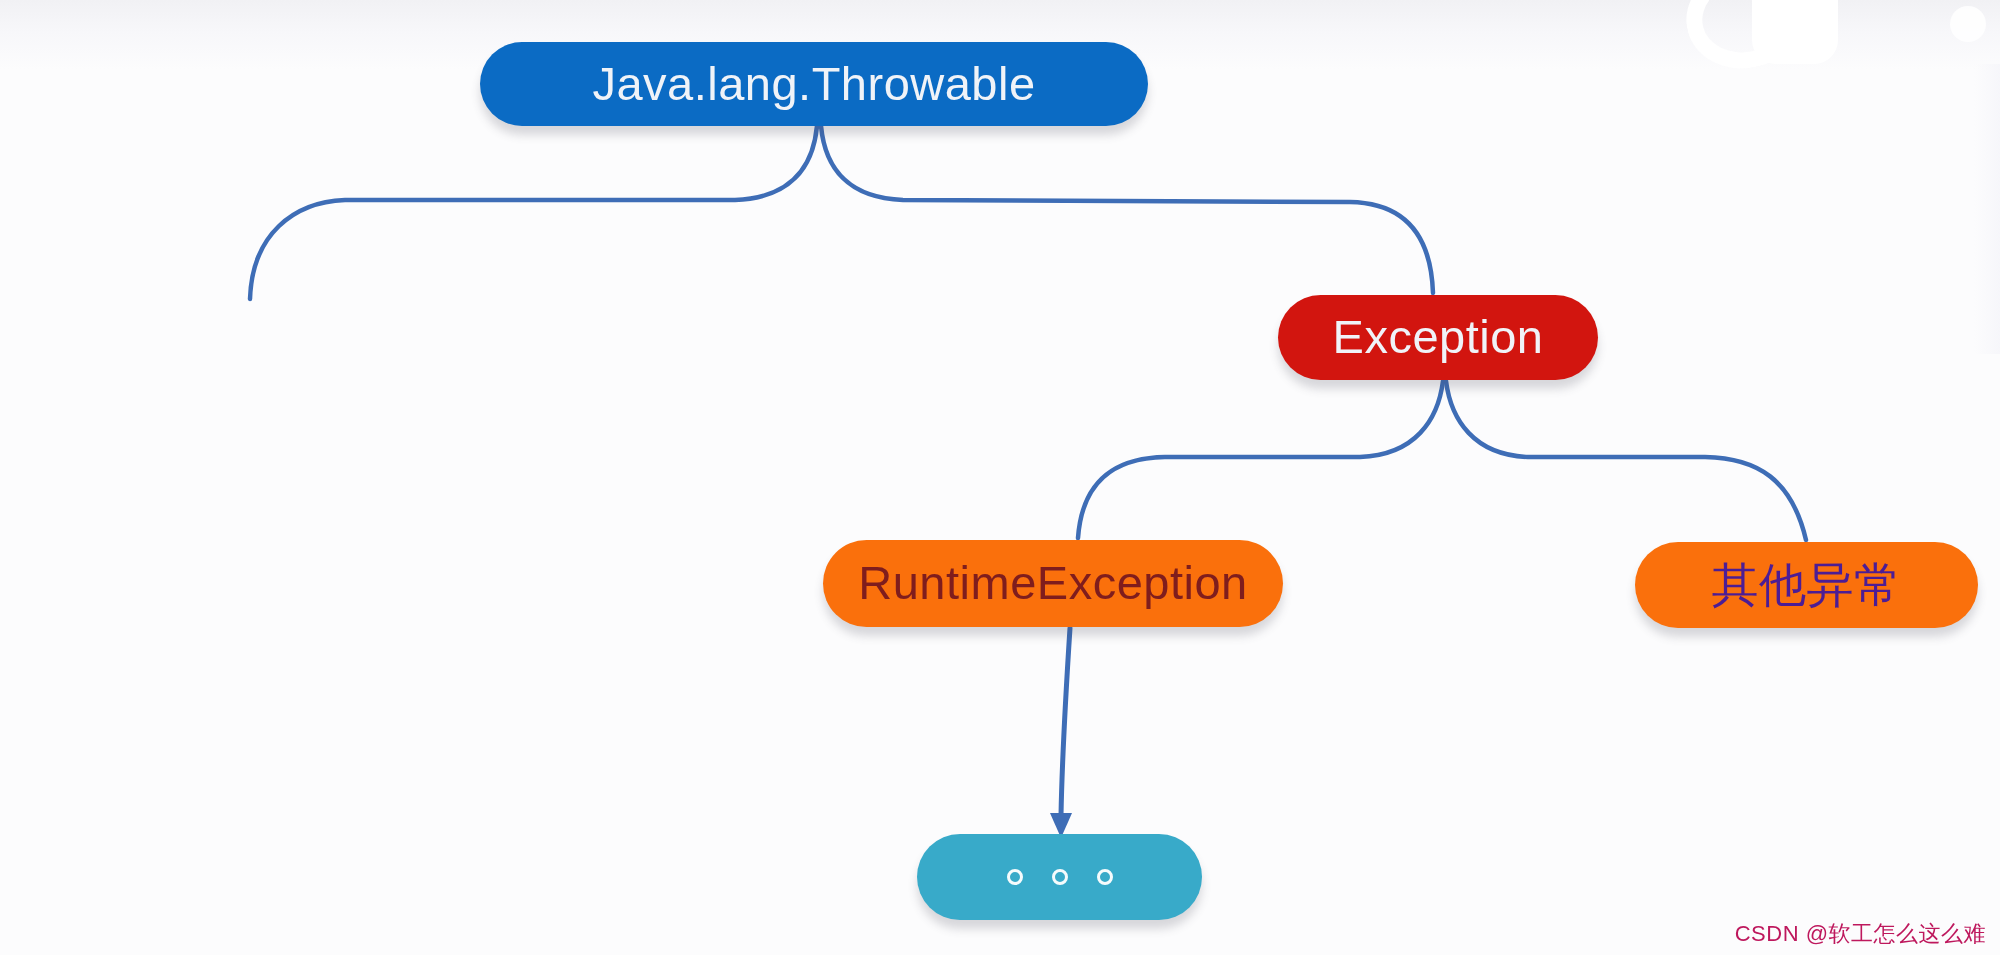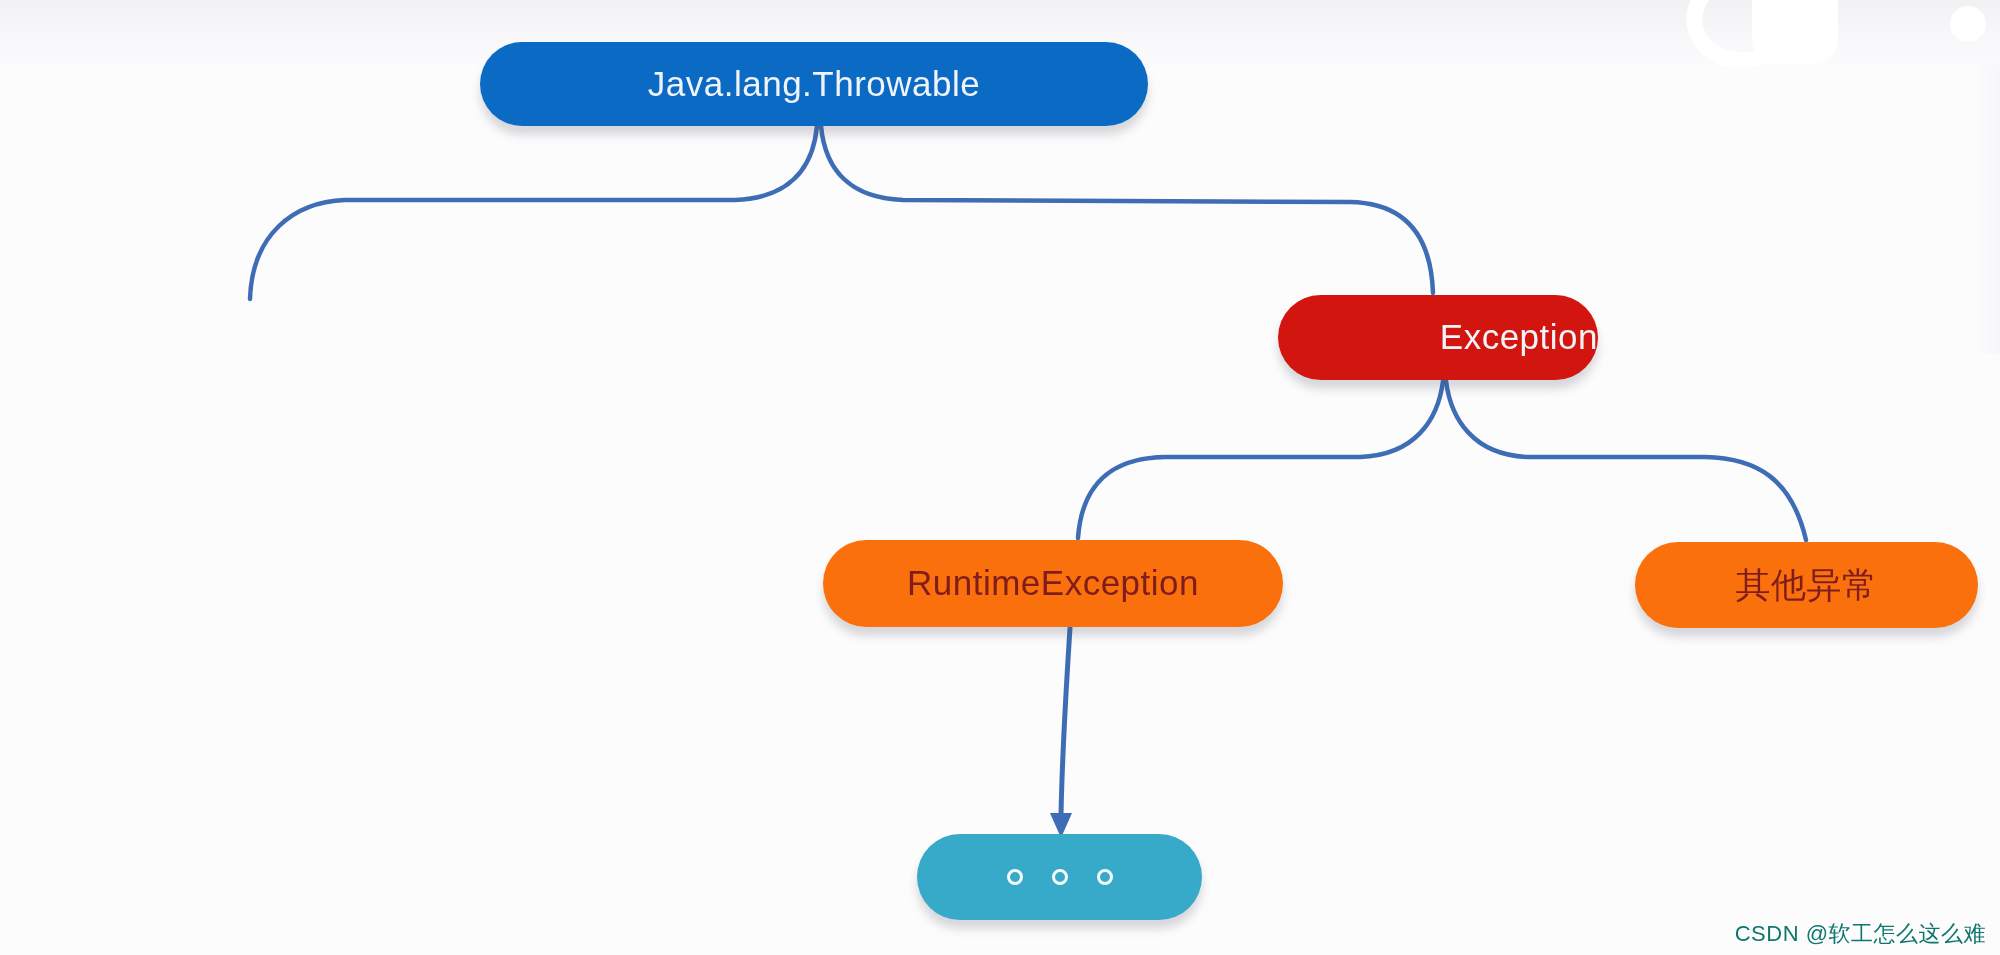--- a/index.html
+++ b/index.html
@@ -34,21 +34,21 @@
     position:absolute; right:0; top:64px; width:26px; height:290px;
     background:linear-gradient(to left, rgba(246,246,250,0.9), rgba(246,246,250,0));
   }
 
   svg.edges { position:absolute; left:0; top:0; }
 
   .node {
     position:absolute; display:flex; align-items:center; justify-content:center;
     border-radius:44px;
     box-shadow:0 9px 10px rgba(70,70,85,0.20);
-    font-size:35px; letter-spacing:0.5px;
+    font-size:47px; letter-spacing:0.5px;
   }
   #node-throwable { left:480px; top:42px;  width:668px; height:84px; }
   #node-error     { left:130px; top:299px; width:234px; height:84px; }
   #node-exception { left:1278px; top:295px; width:320px; height:85px; }
   #node-runtime   { left:823px; top:540px; width:460px; height:87px; }
   #node-other     { left:1635px; top:542px; width:343px; height:86px; }
   #node-ellipsis  { left:917px; top:834px; width:285px; height:86px; }
 
   .node .label { line-height:1; transform:translateY(-1px); }
 
@@ -82,35 +82,35 @@
     <path d="M 1446 381 C 1451 420 1474 455 1528 457 L 1705 457 C 1758 458 1792 480 1806 540" fill="none" stroke-width="4.5" stroke-linecap="round" stroke="#3e6db6"></path>
     <path d="M 1070 628 C 1066 690 1062 760 1061 816" fill="none" stroke-width="5" stroke-linecap="round" stroke="#3e6db6"></path>
     <polygon points="1050,813 1072,813 1061,838" fill="#3e6db6"></polygon>
   </svg>
 
   <div class="node" id="node-throwable" style="background-color: rgb(11, 107, 196);">
     <span class="label" style="color: rgb(240, 243, 248);">Java.lang.Throwable</span>
   </div>
 
 
-  <div class="node" id="node-exception" style="background-color: rgb(210, 21, 15); justify-content: flex-end;">
+  <div class="node" id="node-exception" style="background-color: rgb(210, 21, 15);">
     <span class="label" style="color: rgb(240, 243, 248);">Exception</span>
   </div>
 
   <div class="node" id="node-runtime" style="background-color: rgb(250, 112, 12);">
     <span class="label" style="color: #7f1d1d;">RuntimeException</span>
   </div>
 
   <div class="node" id="node-other" style="background-color: rgb(250, 112, 12);">
-    <span class="label" style="color: #7f1d1d;">其他异常</span>
+    <span class="label" style="color: #4c1d95;">其他异常</span>
   </div>
 
   <div class="node" id="node-ellipsis" style="background-color: rgb(56, 170, 201);">
     <span class="dots">
       <span class="ring"></span>
       <span class="ring"></span>
       <span class="ring"></span>
     </span>
   </div>
 
-  <div class="watermark" style="color: #0f766e;">CSDN @软工怎么这么难</div>
+  <div class="watermark" style="color: #be185d;">CSDN @软工怎么这么难</div>
 
 </div>
 
 </body></html>

